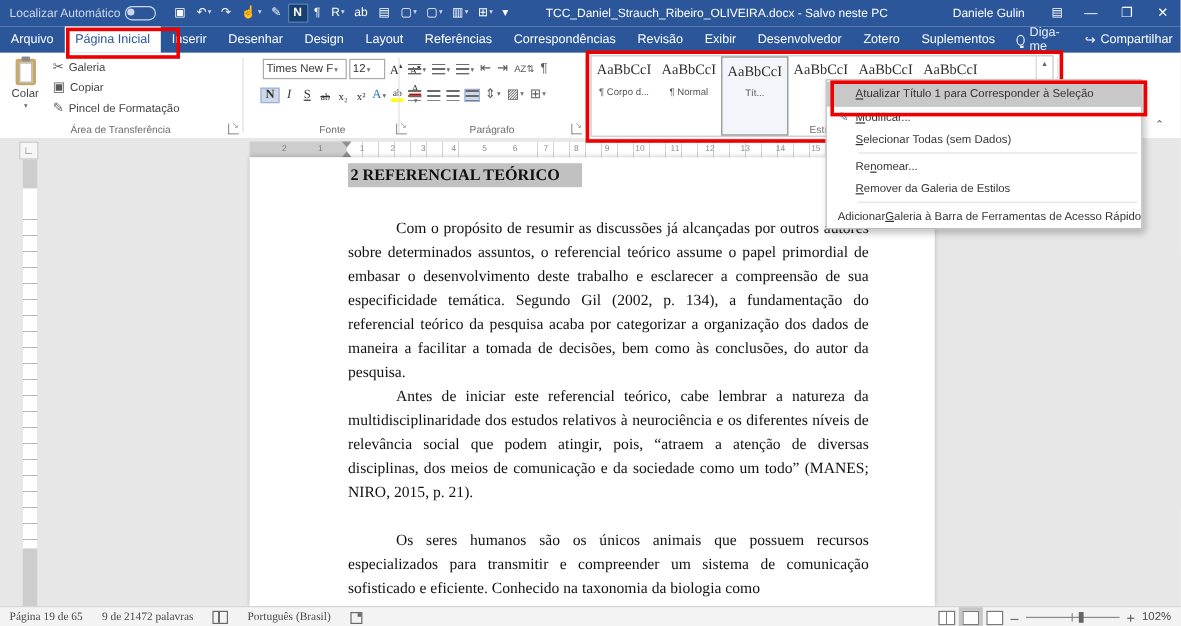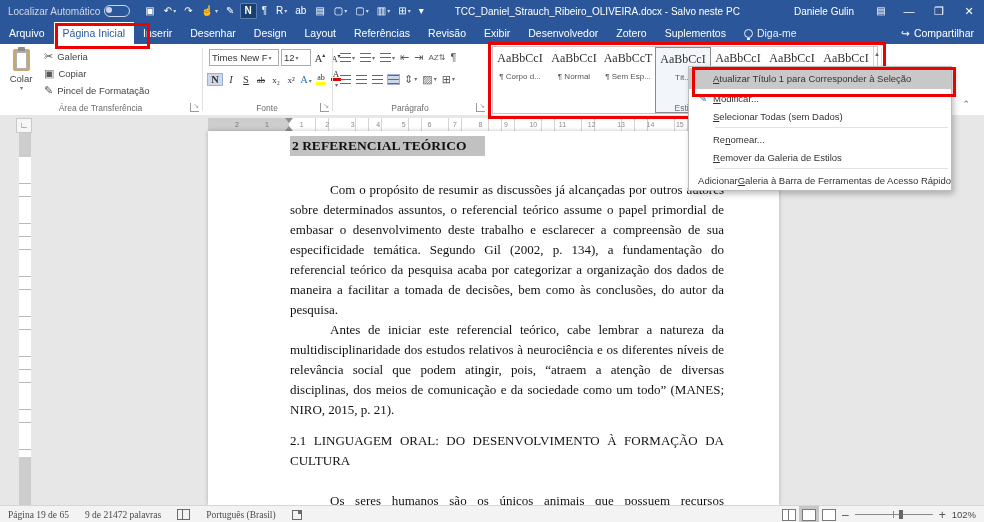--- a/index.html
+++ b/index.html
@@ -241,20 +241,23 @@
         </div>
 
         <div class="rtab">
           <span>Layout</span>
         </div>
 
         <div class="rtab">
           <span>Referências</span>
         </div>
 
+        <div class="rtab">
+          <span>Correspondências</span>
+        </div>
 
         <div class="rtab">
           <span>Revisão</span>
         </div>
 
         <div class="rtab">
           <span>Exibir</span>
         </div>
 
         <div class="rtab">
@@ -300,21 +303,21 @@
         <div class="clip-row">
           <span class="icon-g">✎</span>
           <span>Pincel de Formatação</span>
         </div>
       </div>
       <div class="glabel">Área de Transferência</div>
       <div class="launcher">↘</div>
     </div>
     <div class="gsep" style="left:202px;"></div>
 
-    <div class="rgroup" style="left:203px;width:128px;text-decoration:underline;">
+    <div class="rgroup" style="left:213px;width:128px;text-decoration:underline;">
       <div class="fontrow1">
         <span class="combo" style="width:64px;">
           <span>Times New F</span>
             <span class="ddm">▾</span>
         </span>
         <span class="combo" style="width:24px;">
           <span>12</span>
             <span class="ddm">▾</span>
         </span>
         <span class="fbtn"><span>A</span><sup style="font-size:6px;">▴</sup></span>
@@ -400,24 +403,20 @@
             <div class="stylecard">
               <div class="sprev">AaBbCcI</div>
               <div class="slab">¶ Corpo d...</div>
             </div>
 
             <div class="stylecard">
               <div class="sprev">AaBbCcI</div>
               <div class="slab">¶ Normal</div>
             </div>
 
-            <div class="stylecard">
-              <div class="sprev">AaBbCcT</div>
-              <div class="slab">¶ Sem Esp...</div>
-            </div>
 
             <div class="stylecard sel">
               <div class="sprev">AaBbCcI</div>
               <div class="slab">Tít...</div>
             </div>
 
             <div class="stylecard">
               <div class="sprev">AaBbCcI</div>
               <div class="slab"></div>
             </div>
@@ -483,21 +482,20 @@
 
     <div class="vruler">
         <div class="white"></div>
       </div>
 
     <div class="page">
       <div class="pagebody">
         <div class="h1sel">2 REFERENCIAL TEÓRICO</div>
         <p class="bodypara p1">Com o propósito de resumir as discussões já alcançadas por outros autores sobre determinados assuntos, o referencial teórico assume o papel primordial de embasar o desenvolvimento deste trabalho e esclarecer a compreensão de sua especificidade temática. Segundo Gil (2002, p. 134), a fundamentação do referencial teórico da pesquisa acaba por categorizar a organização dos dados de maneira a facilitar a tomada de decisões, bem como às conclusões, do autor da pesquisa.</p>
         <p class="bodypara p2">Antes de iniciar este referencial teórico, cabe lembrar a natureza da multidisciplinaridade dos estudos relativos à neurociência e os diferentes níveis de relevância social que podem atingir, pois, “atraem a atenção de diversas disciplinas, dos meios de comunicação e da sociedade como um todo” (MANES; NIRO, 2015, p. 21).</p>
-        <p class="bodypara sub">2.1 LINGUAGEM ORAL: DO DESENVOLVIMENTO À FORMAÇÃO DA CULTURA</p>
         <p class="bodypara p3"><span>Os seres humanos são os únicos animais que possuem recursos especializados para transmitir e compreender um sistema de comunicação sofisticado e eficiente. Conhecido na taxonomia da biologia como </span></p>
       </div>
     </div>
   </div>
 
   <div class="ctxmenu">
 
       <div>
         <div class="mi hl">
           <span class="mi-ic"></span>

